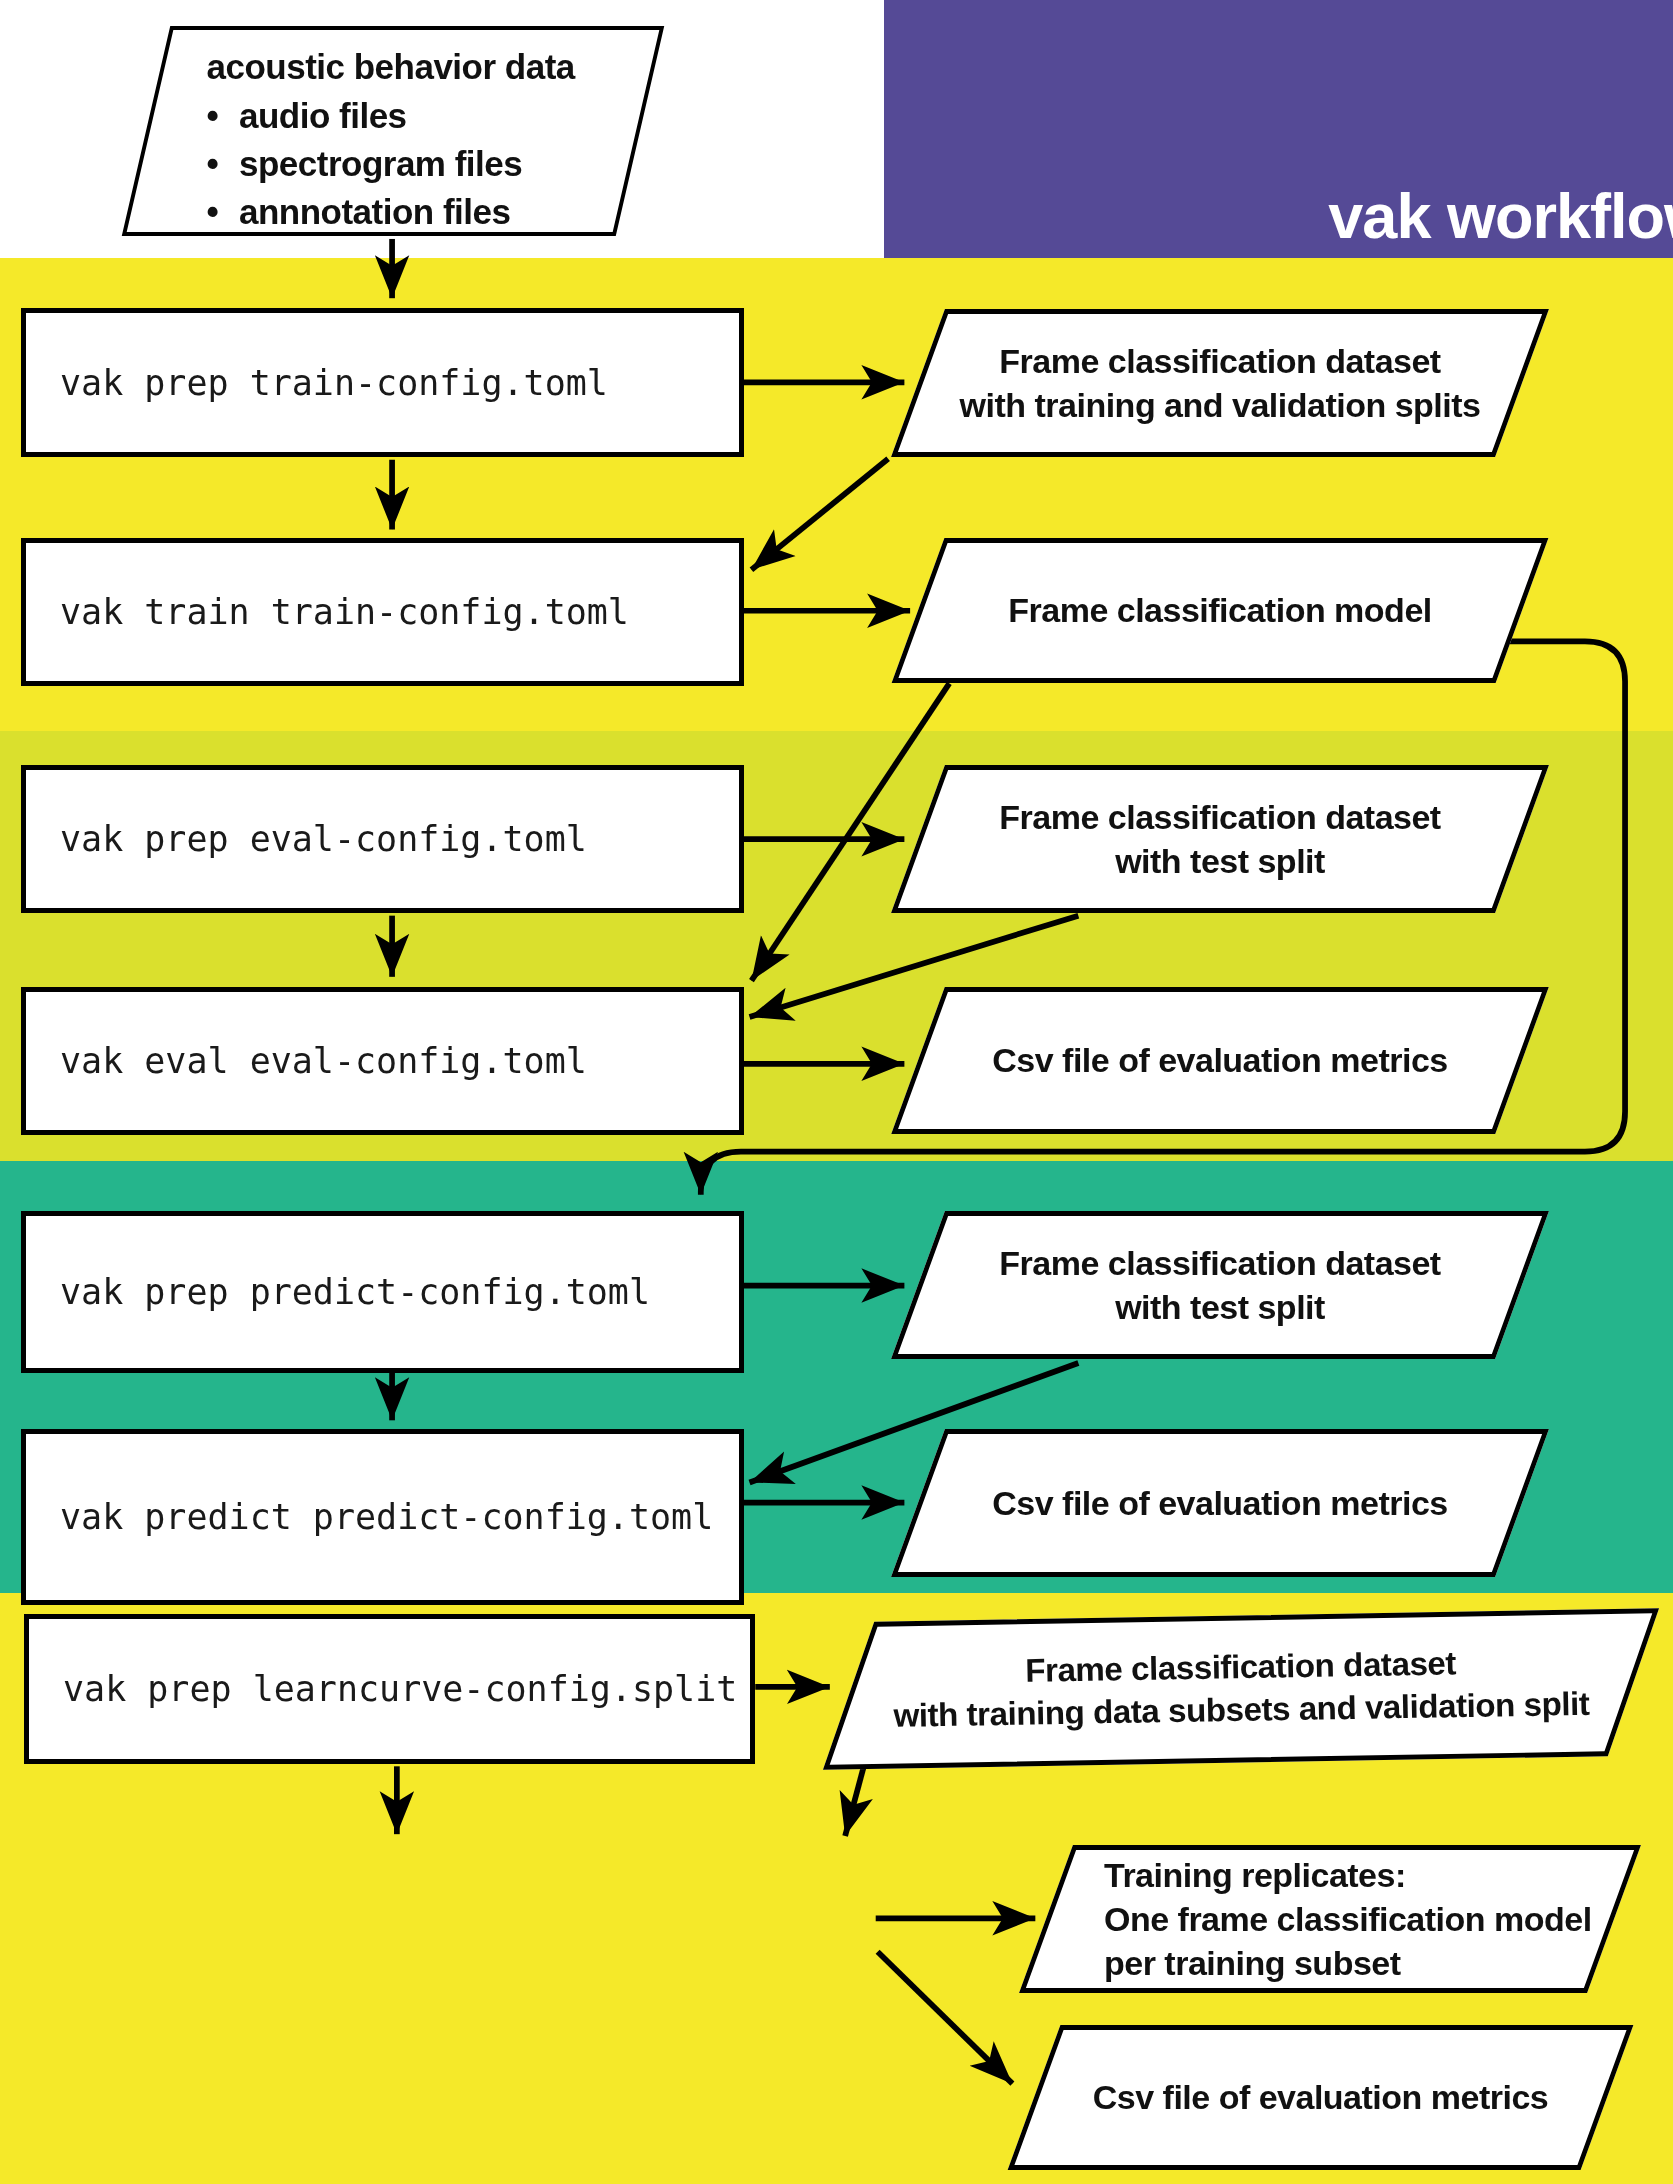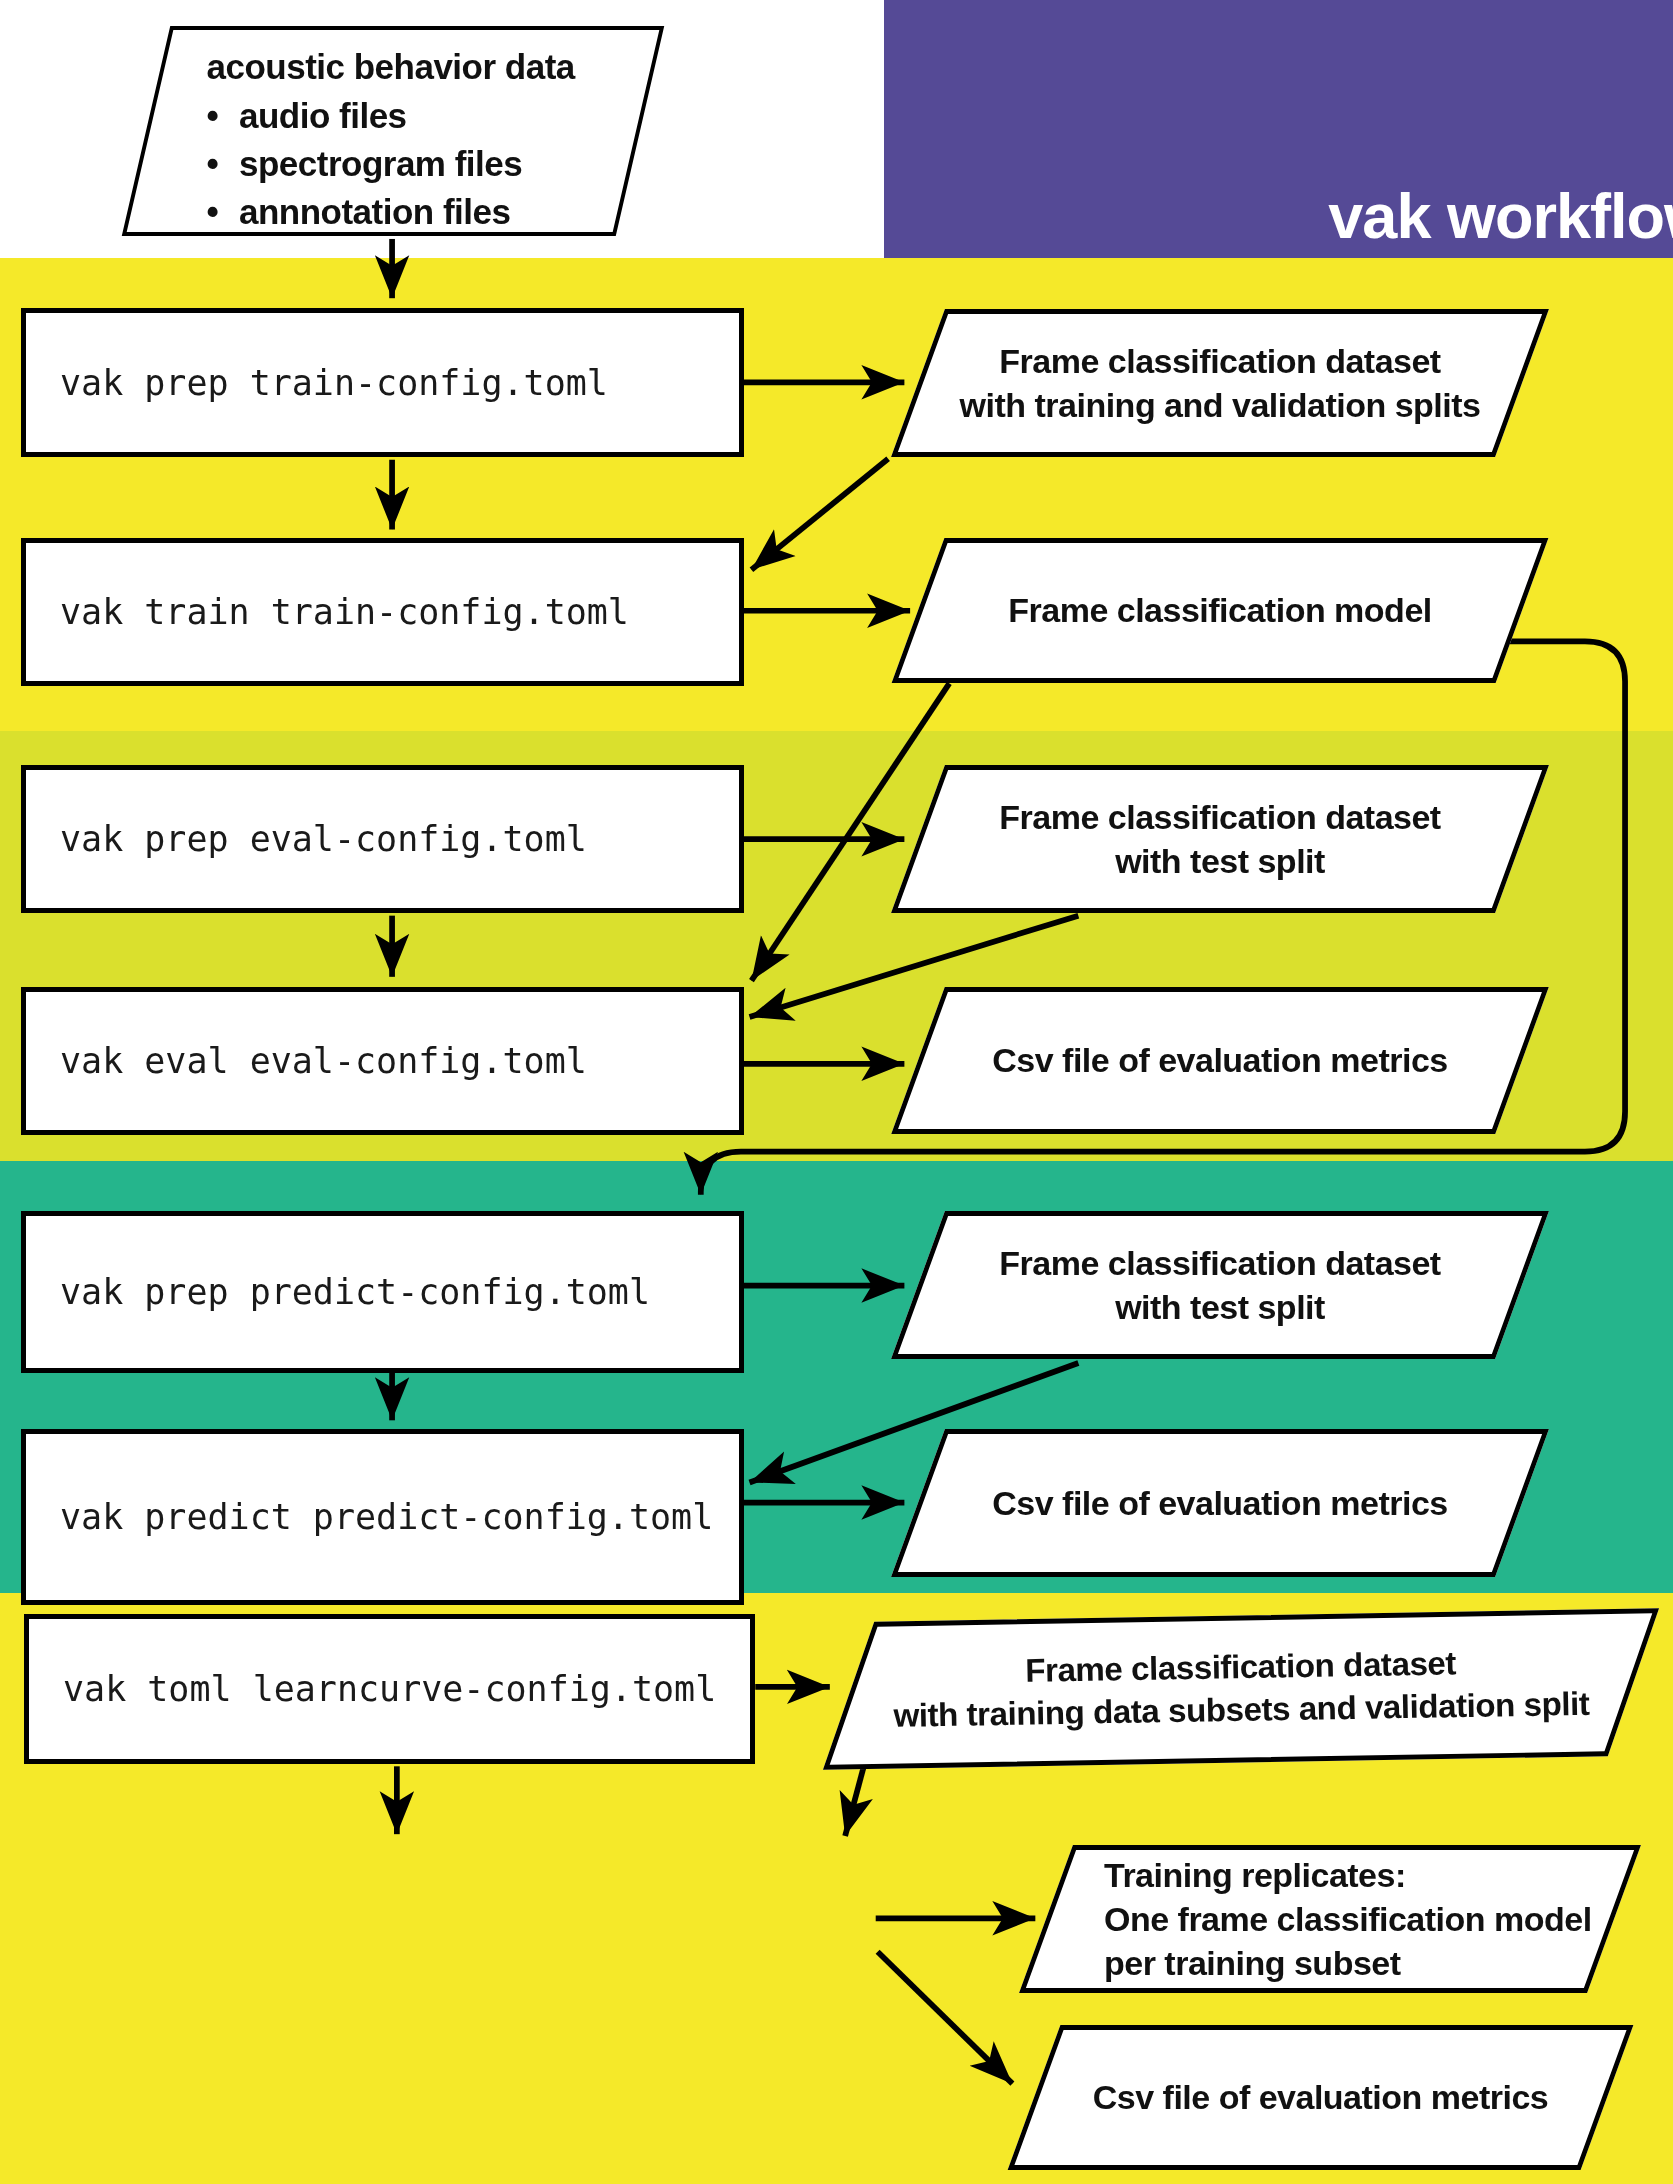--- a/index.html
+++ b/index.html
@@ -125,21 +125,21 @@
       <div class="input-item"><span class="bullet">•</span><span>annnotation files</span></div>
     </div>
   </div>
 
   <div class="cmd cmd-prep-train">vak prep train-config.toml</div>
   <div class="cmd cmd-train">vak train train-config.toml</div>
   <div class="cmd cmd-eval">vak eval eval-config.toml</div>
   <div class="cmd cmd-prep-eval">vak prep eval-config.toml</div>
   <div class="cmd cmd-prep-predict">vak prep predict-config.toml</div>
   <div class="cmd cmd-predict">vak predict predict-config.toml</div>
-  <div class="cmd cmd-prep-learncurve">vak toml learncurve-config.toml</div>
+  <div class="cmd cmd-prep-learncurve">vak prep learncurve-config.split</div>
 
   <div class="para para-std para-train-dataset">
     <div class="para-inner">Frame classification dataset
 with training and validation splits</div>
   </div>
   <div class="para para-std para-model">
     <div class="para-inner">Frame classification model</div>
   </div>
   <div class="para para-std para-eval-dataset">
     <div class="para-inner">Frame classification dataset

